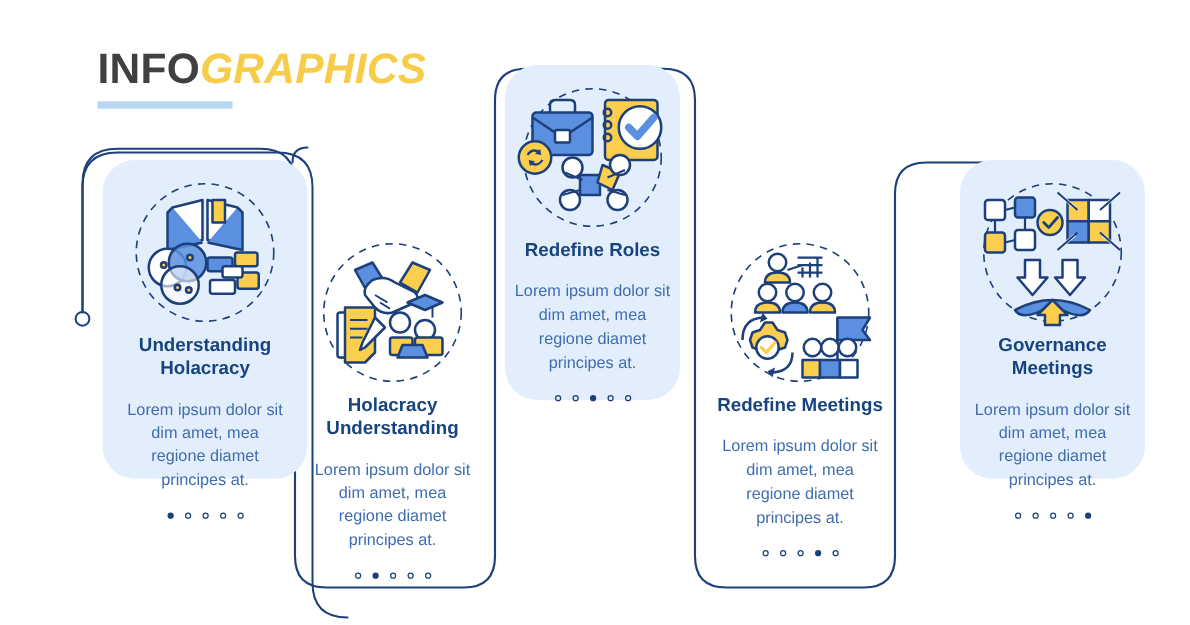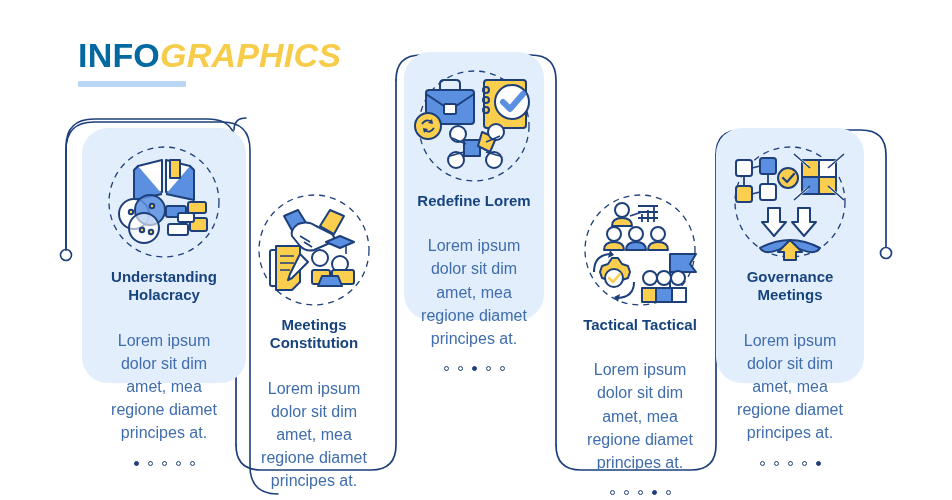--- a/index.html
+++ b/index.html
@@ -2,21 +2,21 @@
 <html><head>
 <meta charset="utf-8">
 <style>
   html,body{margin:0;padding:0;background:#ffffff;}
   body{width:952px;height:500px;overflow:hidden;font-family:"Liberation Sans",sans-serif;}
   #stage{position:relative;width:952px;height:500px;background:#ffffff;}
 
   
   #title-block{position:absolute;left:78px;top:38px;}
   #infographics-title{font-size:34px;font-weight:bold;letter-spacing:.2px;line-height:1;white-space:nowrap;}
-  #infographics-title .t-info{color:#0369a1;}
+  #infographics-title .t-info{color:#404040;}
   #infographics-title .t-graphics{color:#f7cc4a;font-style:italic;}
   #title-underline{margin-top:9px;width:108px;height:6px;background:#b9d6f2;border-radius:1px;}
 
   
   #connectors{position:absolute;left:0;top:0;width:952px;height:500px;}
 
   
   .card{position:absolute;box-sizing:border-box;display:flex;flex-direction:column;align-items:center;}
   .card.filled{background:#e3eefc;border-radius:26px;}
   .card.outline{background:transparent;}
@@ -29,26 +29,26 @@
 
   .dots{display:flex;gap:9px;align-items:center;justify-content:center;}
   .dot{width:5px;height:5px;border-radius:50%;box-sizing:border-box;border:1px solid #1d3f7a;background:transparent;}
   .dot.on{background:#1d3f7a;}
 
   
   #card-1{left:82px;top:128px;width:164px;height:255px;padding-top:16px;}
   #card-2{left:240px;top:176px;width:148px;height:268px;padding-top:16px;}
   #card-3{left:404px;top:52px;width:140px;height:268px;padding-top:16px;}
   #card-4{left:566px;top:176px;width:148px;height:268px;padding-top:16px;}
-  #card-5{left:716px;top:128px;width:148px;height:255px;padding-top:16px;}
+  #card-5{left:768px;top:128px;width:148px;height:255px;padding-top:16px;}
 
   #card-1 .card-title,#card-3 .card-title,#card-5 .card-title{font-size:15px;}
   #card-2 .card-title,#card-4 .card-title{font-size:15px;}
   .card-title{margin-top:6px;}
-  .card-body{font-size:16px;margin-top:24px;width:126px;}
+  .card-body{font-size:13px;margin-top:14px;width:126px;}
   .dots{margin-top:16px;}
 </style>
 </head>
 <body>
 
 <div id="stage">
 
   <div id="title-block">
     <div id="infographics-title"><span class="t-info">INFO</span><span class="t-graphics">GRAPHICS</span></div>
     <div id="title-underline"></div>
@@ -145,21 +145,21 @@
           <circle cx="72" cy="66" r="8" fill="#ffffff"></circle>
           <circle cx="92" cy="72" r="8" fill="#ffffff"></circle>
           <path d="M78,50 L92,44 L106,50 L92,56 Z" fill="#5b8fe0"></path>
           <path d="M98,53 L98,62" stroke-width="1.6"></path>
           <rect x="64" y="78" width="18" height="14" rx="2" fill="#fbce4e"></rect>
           <rect x="84" y="78" width="22" height="14" rx="2" fill="#fbce4e"></rect>
           <path d="M74,84 L90,84 L94,94 L70,94 Z" fill="#5b8fe0"></path>
         </g>
       </svg>
     </div>
-    <div class="card-title">Meetings Constitution</div>
+    <div class="card-title">Holacracy Understanding</div>
     <div class="card-body">Lorem ipsum dolor sit dim amet, mea regione diamet principes at.</div>
     <div class="dots">
       <span class="dot"></span>
       <span class="dot on"></span>
       <span class="dot"></span>
       <span class="dot"></span>
       <span class="dot"></span>
     </div>
   </div>
 
@@ -195,21 +195,21 @@
           <path d="M56,72 L72,72 L72,88 L56,88 Z" fill="#5b8fe0"></path>
           <path d="M74,64 L88,70 L82,84 L70,78 Z" fill="#fbce4e"></path>
           <circle cx="50" cy="66" r="8" fill="#ffffff"></circle>
           <circle cx="88" cy="64" r="8" fill="#ffffff"></circle>
           <circle cx="48" cy="92" r="8" fill="#ffffff"></circle>
           <circle cx="86" cy="92" r="8" fill="#ffffff"></circle>
           <path d="M44,70 L58,76 M42,88 L56,84 M92,68 L78,74 M92,88 L78,84" stroke-width="1.6"></path>
         </g>
       </svg>
     </div>
-    <div class="card-title">Redefine Lorem</div>
+    <div class="card-title">Redefine Roles</div>
     <div class="card-body">Lorem ipsum dolor sit dim amet, mea regione diamet principes at.</div>
     <div class="dots">
       <span class="dot"></span>
       <span class="dot"></span>
       <span class="dot on"></span>
       <span class="dot"></span>
       <span class="dot"></span>
     </div>
   </div>
 
@@ -250,21 +250,21 @@
           <path d="M96,62 L122,62 L116,72 L122,80 L96,80 Z" fill="#5b8fe0"></path>
           <circle cx="76" cy="86" r="7" fill="#ffffff"></circle>
           <circle cx="90" cy="86" r="7" fill="#ffffff"></circle>
           <circle cx="104" cy="86" r="7" fill="#ffffff"></circle>
           <rect x="68" y="96" width="14" height="14" fill="#fbce4e"></rect>
           <rect x="82" y="96" width="16" height="14" fill="#5b8fe0"></rect>
           <rect x="98" y="96" width="14" height="14" fill="#ffffff"></rect>
         </g>
       </svg>
     </div>
-    <div class="card-title">Tactical Tactical</div>
+    <div class="card-title">Redefine Meetings</div>
     <div class="card-body">Lorem ipsum dolor sit dim amet, mea regione diamet principes at.</div>
     <div class="dots">
       <span class="dot"></span>
       <span class="dot"></span>
       <span class="dot"></span>
       <span class="dot on"></span>
       <span class="dot"></span>
     </div>
   </div>
 

